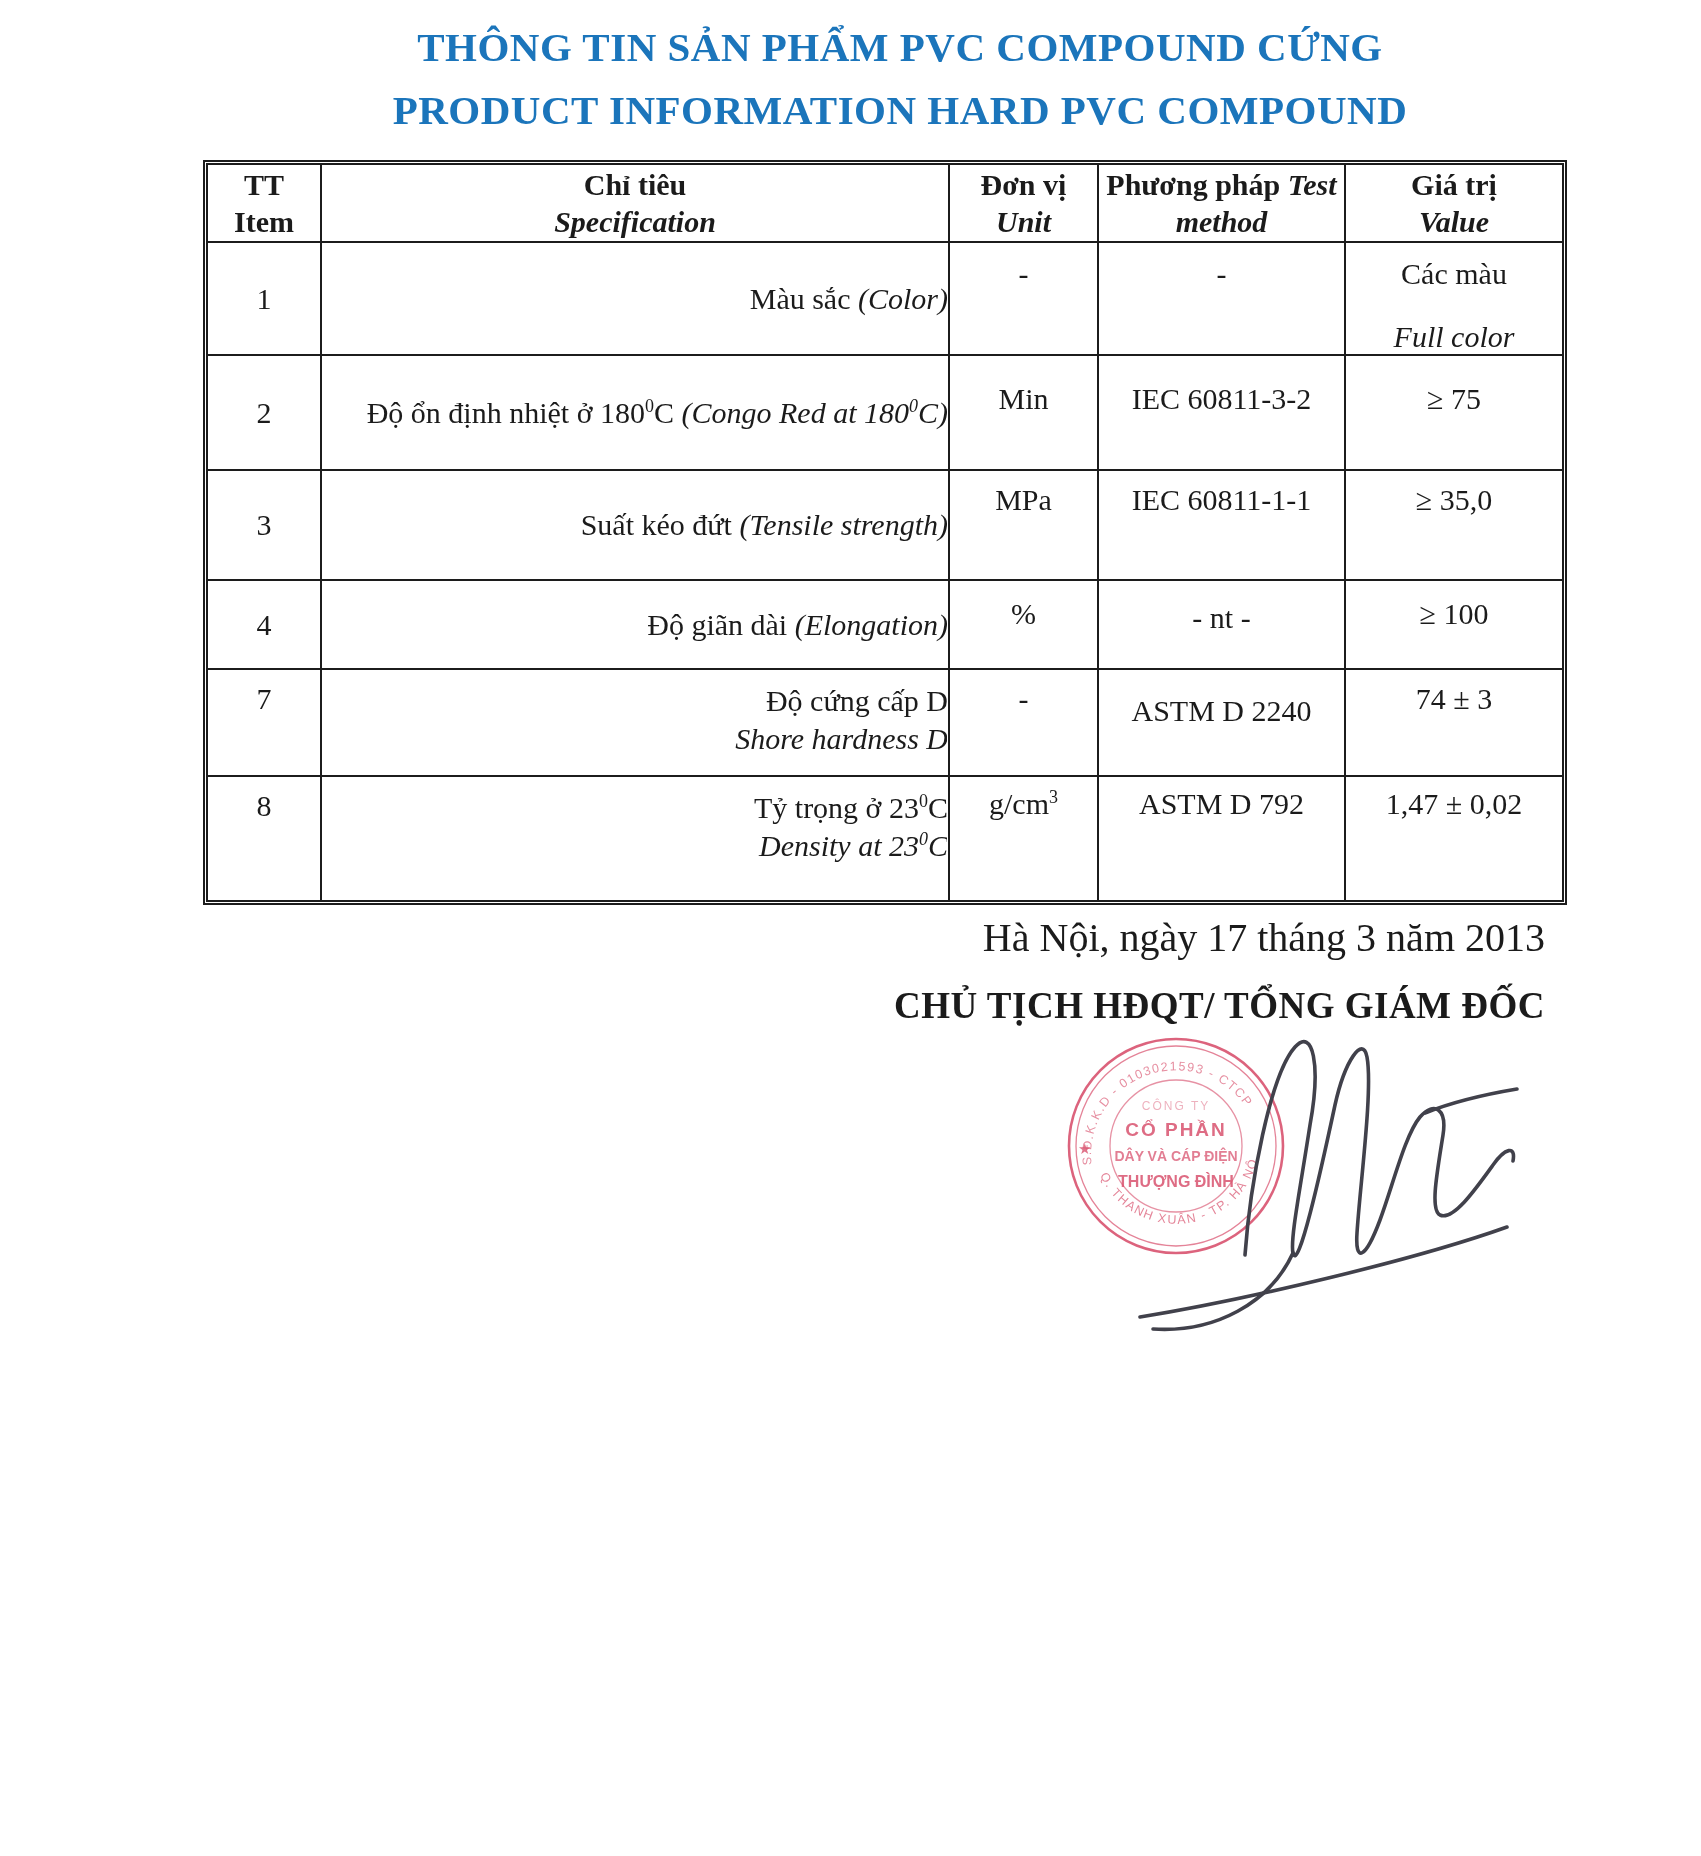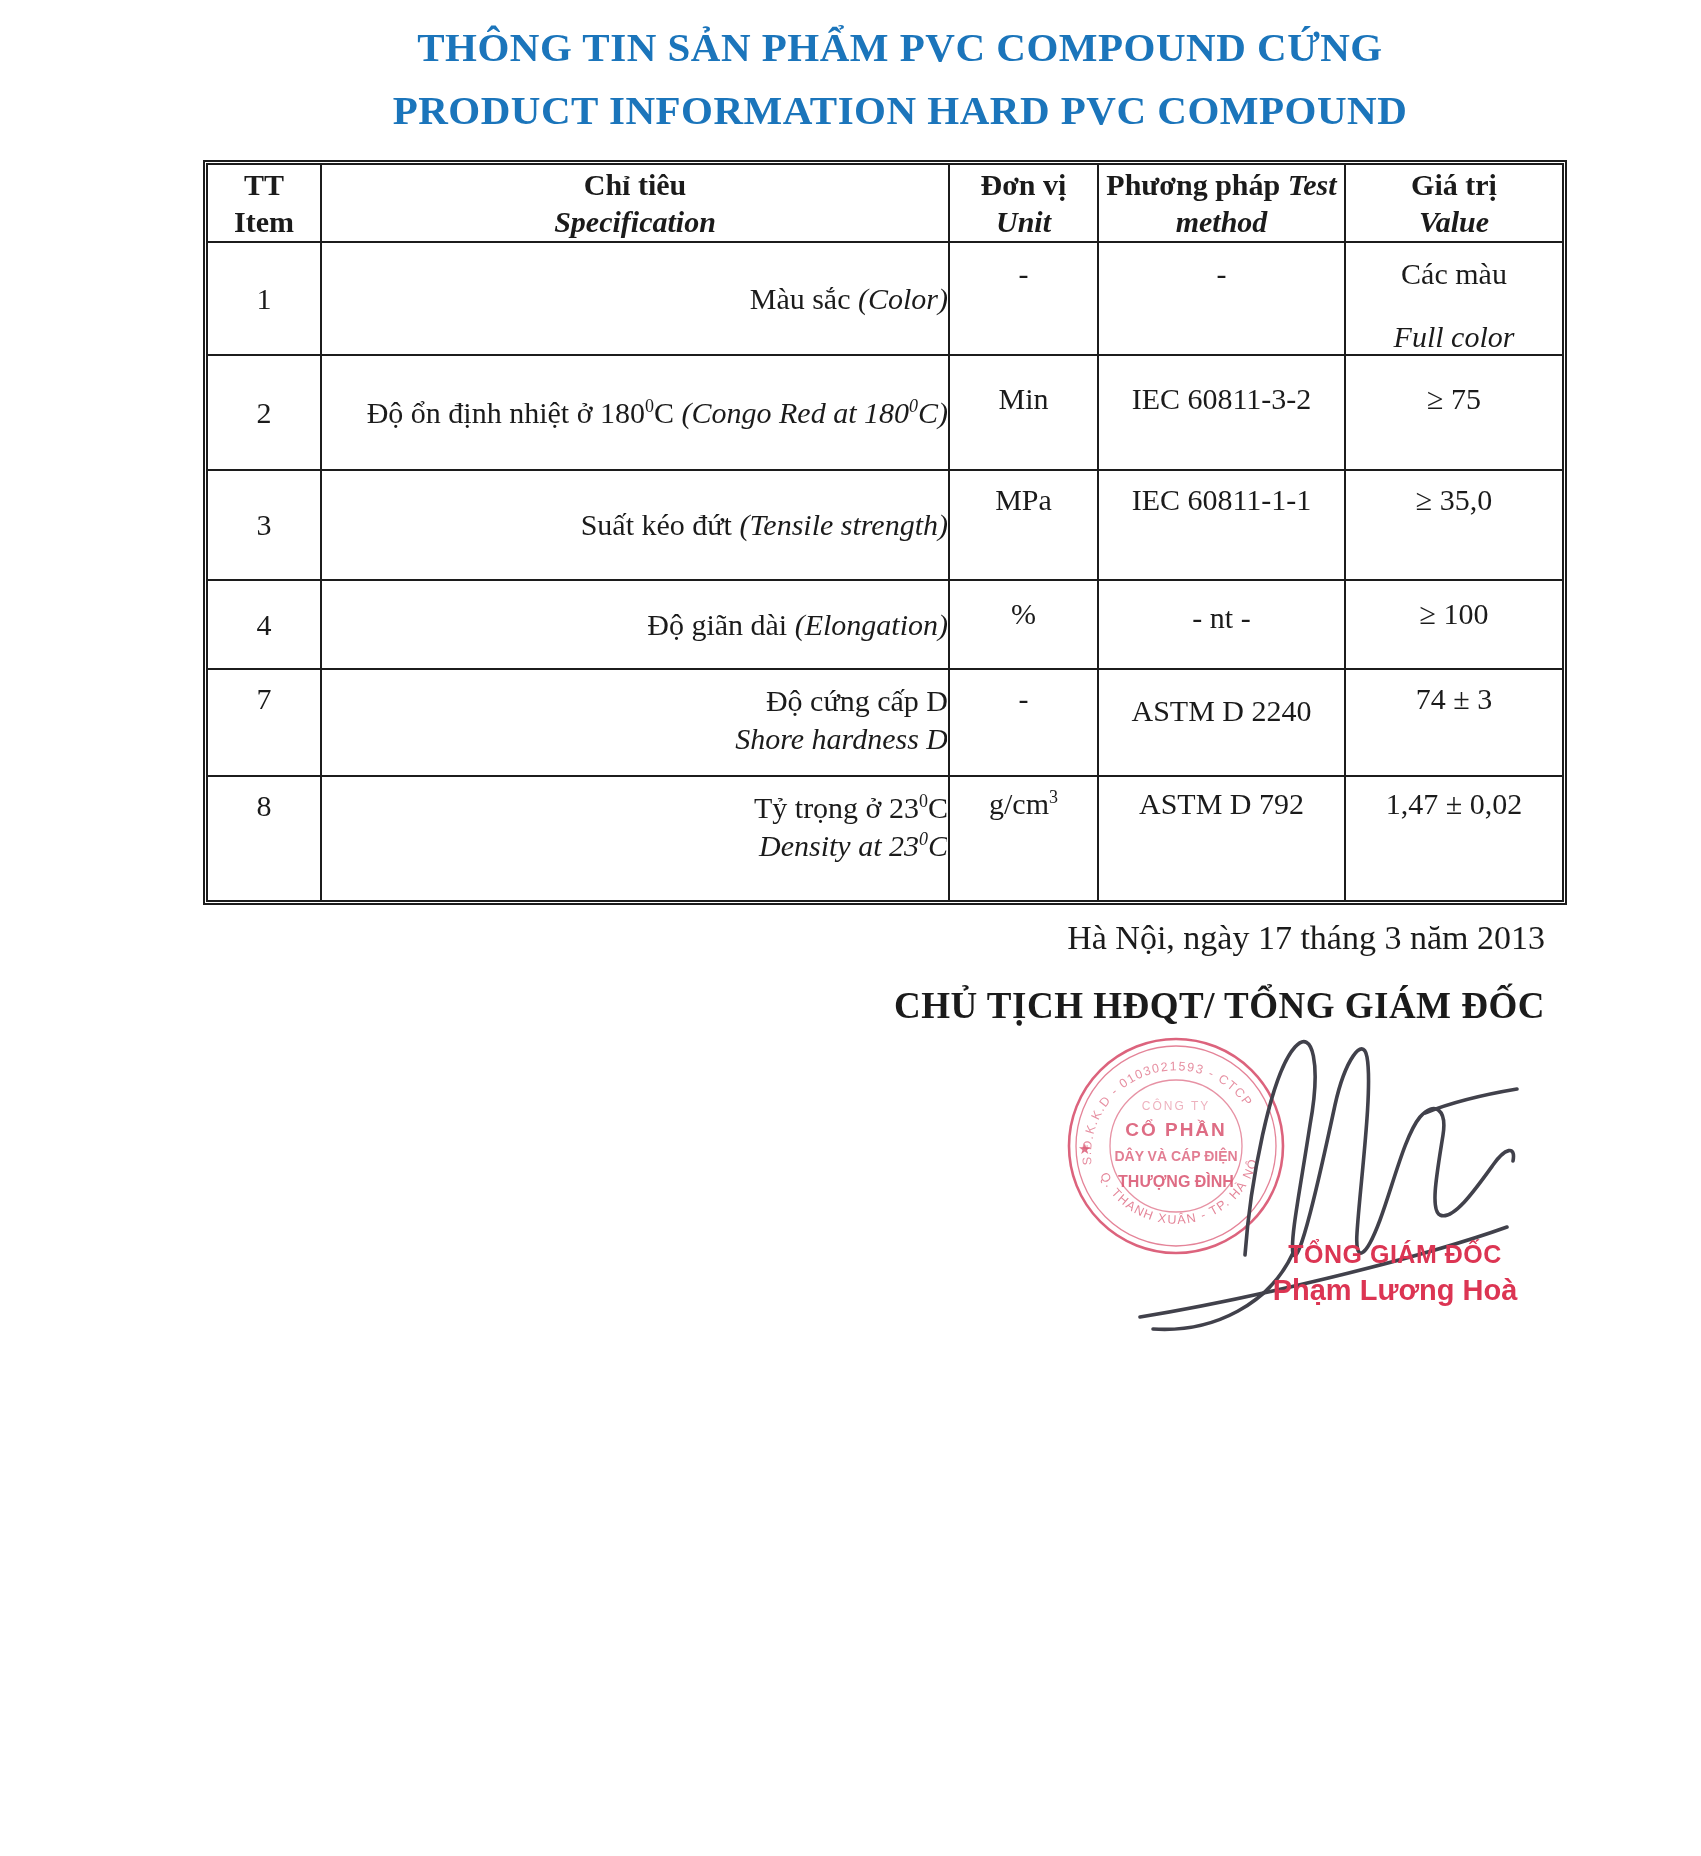--- a/index.html
+++ b/index.html
@@ -34,21 +34,21 @@
   th .hl{display:block;text-align:center;line-height:37px;font-size:30px;}
   td.c-item{text-align:center;}
   td.c-spec{text-align:right;padding-left:22px;padding-right:10px;line-height:38px;border-radius:28px;}
   td.c-unit,td.c-method,td.c-value{text-align:center;vertical-align:top;line-height:34px;}
   .vline + .vline{margin-top:29px;}
   sup{font-size:60%;vertical-align:super;line-height:0;}
   
   .sign-area{
     position:absolute;top:918px;right:156px;text-align:right;
   }
-  .date-line{font-size:34px;line-height:40px;}
+  .date-line{font-size:40px;line-height:40px;}
   .chair-line{font-size:37px;font-weight:bold;line-height:44px;margin-top:26px;letter-spacing:.5px;}
   
   .stamp-svg{position:absolute;left:1016px;top:986px;width:320px;height:320px;}
   .sig-svg{position:absolute;left:1095px;top:1005px;width:440px;height:340px;}
   .red-sign-block{
     position:absolute;left:1245px;top:1238px;width:300px;text-align:center;
     font-family:"Liberation Sans","DejaVu Sans",sans-serif;font-weight:bold;
   }
   .red-role{font-size:25px;line-height:32px;letter-spacing:.5px;}
   .red-name{font-size:29px;line-height:40px;}
@@ -212,18 +212,14 @@
 
   <svg class="sig-svg" viewBox="0 0 440 340">
     <g fill="none" stroke="#41414b" stroke-width="3.6" stroke-linecap="round">
       <path d="M 150,250 C 155,180 175,70 200,42 C 218,22 226,60 215,120 C 205,185 195,235 198,248 C 203,268 225,170 240,100 C 250,55 268,30 272,52 C 278,85 265,180 262,228 C 260,258 270,255 285,215 C 298,180 310,130 325,112 C 340,95 352,105 348,130 C 342,168 335,205 345,210 C 358,216 380,185 398,160 C 410,143 421,140 418,156"></path>
       <path d="M 198,248 C 175,298 120,328 58,324"></path>
       <path d="M 45,312 C 150,295 320,255 412,222"></path>
       <path d="M 330,108 C 360,96 398,88 422,84"></path>
     </g>
   </svg>
 
-  <div class="red-sign-block" style="color: rgb(220, 53, 83);">
-    <div class="red-role">TỔNG GIÁM ĐỐC</div>
-    <div class="red-name">Phạm Lương Hoà</div>
-  </div>
 
 </div>
 
 </body></html>

